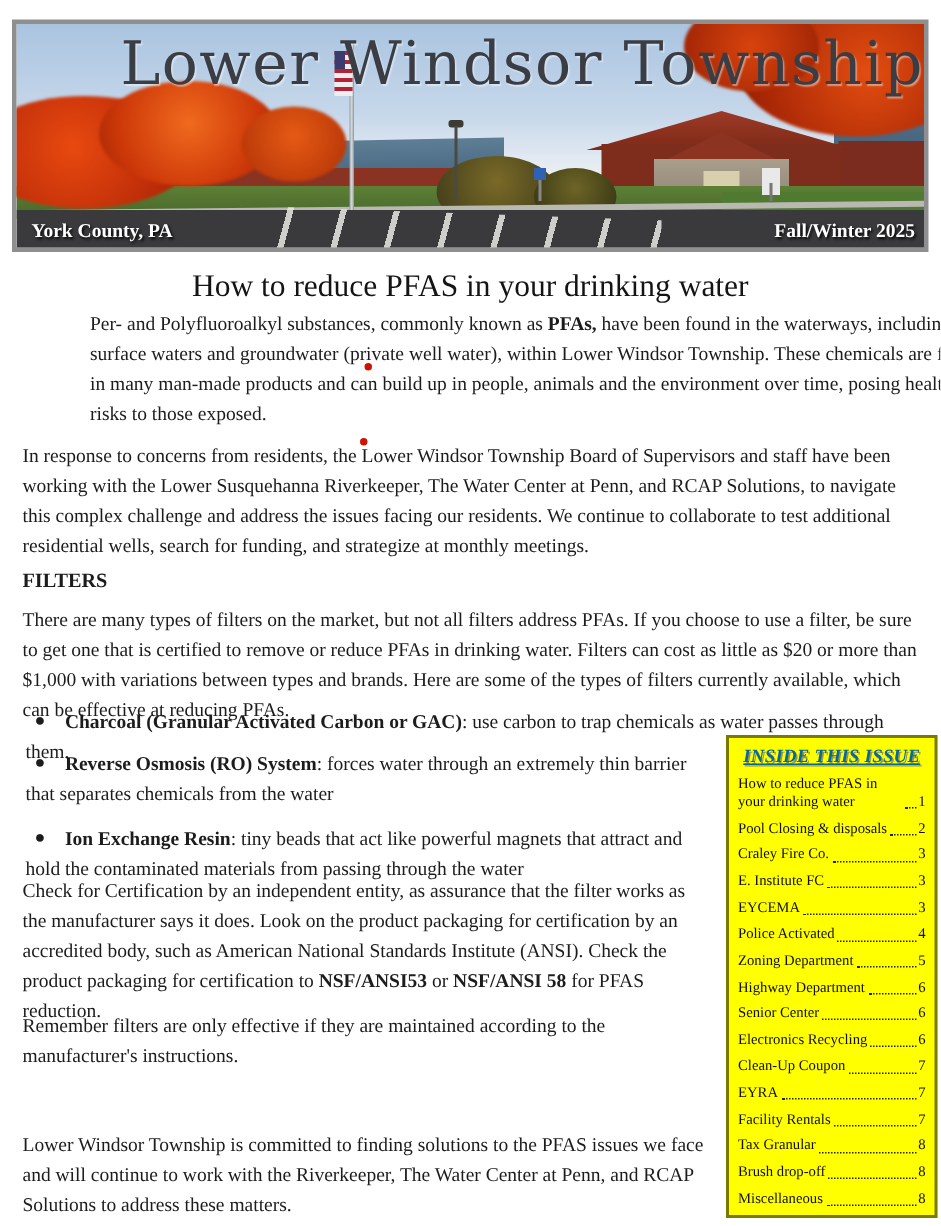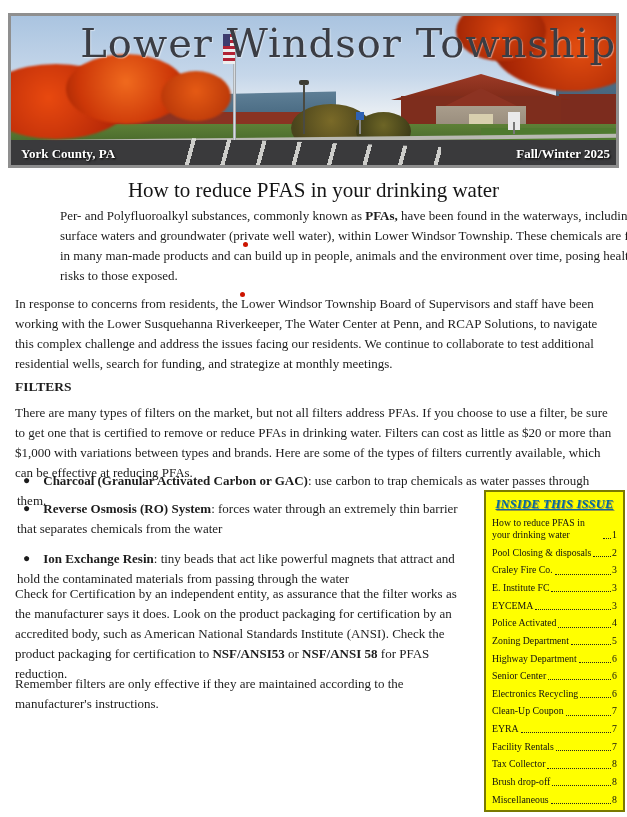--- a/index.html
+++ b/index.html
@@ -149,20 +149,21 @@
 
   <div class="bullet b1"><span class="glyph">●</span><b>Charcoal (Granular Activated Carbon or GAC)</b><span>: use carbon to trap chemicals as water passes through them.</span></div>
 
   <div class="bullet b2"><span class="glyph">●</span><b>Reverse Osmosis (RO) System</b><span>: forces water through an extremely thin barrier that separates chemicals from the water</span></div>
 
   <div class="bullet b3"><span class="glyph">●</span><b>Ion Exchange Resin</b><span>: tiny beads that act like powerful magnets that attract and hold the contaminated materials from passing through the water</span></div>
 
   <div class="para p4"><span>Check for Certification by an independent entity, as assurance that the filter works as the manufacturer says it does. Look on the product packaging for certification by an accredited body, such as American National Standards Institute (ANSI).  Check the product packaging for certification to </span><b>NSF/ANSI53</b><span> or </span><b>NSF/ANSI 58</b><span> for PFAS reduction.</span></div>
 
   <div class="para p6">Remember filters are only effective if they are maintained according to the manufacturer's instructions.</div>
+  <div class="para p7">Lower Windsor Township is committed to finding solutions to the PFAS issues we face and will continue to work with the Riverkeeper, The Water Center at Penn, and RCAP Solutions to address these matters.</div>
 
   <div class="red-dot rd1"></div>
   <div class="red-dot rd2"></div>
 
   <div class="inside-box">
     <div class="inside-title">INSIDE THIS ISSUE</div>
     <div>
       <div class="toc-row">
         <span class="toc-label">How to reduce PFAS in your drinking water</span>
         <span class="toc-leader"></span>
@@ -222,21 +223,21 @@
         <span class="toc-label">EYRA</span>
         <span class="toc-leader"></span>
         <span class="toc-page">7</span>
       </div>
         <div class="toc-row">
         <span class="toc-label">Facility Rentals</span>
         <span class="toc-leader"></span>
         <span class="toc-page">7</span>
       </div>
         <div class="toc-row">
-        <span class="toc-label">Tax Collector</span>
+        <span class="toc-label">Tax Granular</span>
         <span class="toc-leader"></span>
         <span class="toc-page">8</span>
       </div>
         <div class="toc-row">
         <span class="toc-label">Brush drop-off</span>
         <span class="toc-leader"></span>
         <span class="toc-page">8</span>
       </div>
         <div class="toc-row">
         <span class="toc-label">Miscellaneous</span>

